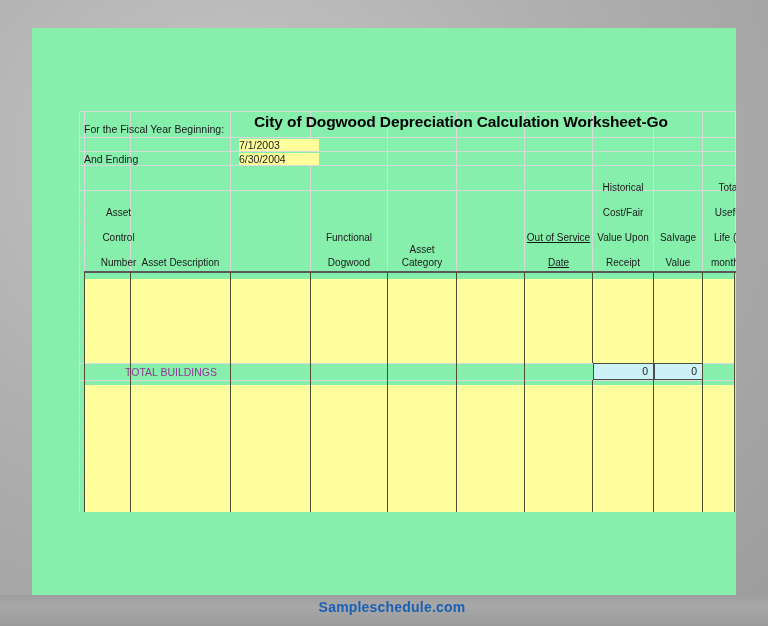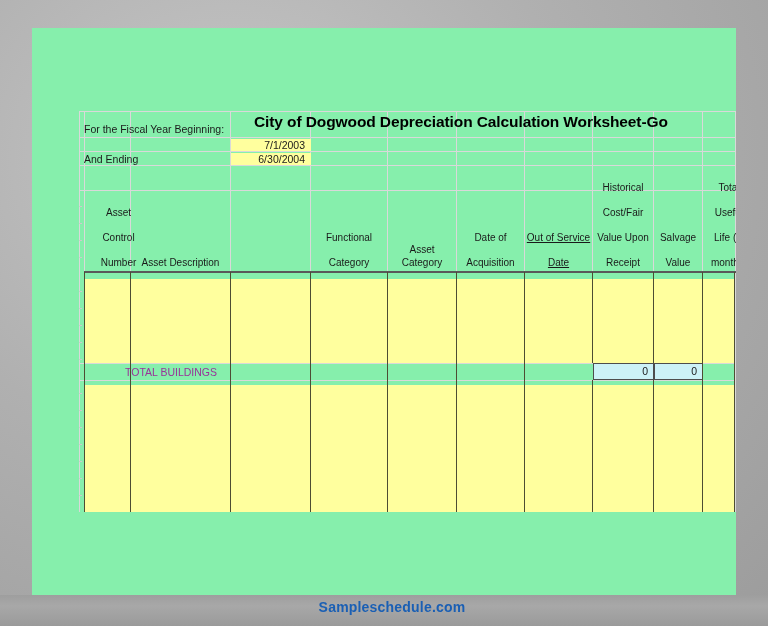--- a/index.html
+++ b/index.html
@@ -82,23 +82,22 @@
   
   .fy-label {
     position: absolute;
     left: 5px;
     font-size: 10.5px;
     color: #1a1a1a;
     white-space: nowrap;
   }
   .fy-value {
     position: absolute;
-    left: 152px;
+    left: 160px;
     width: 80px;
-    text-align: right;
     padding-right: 6px;
     font-size: 10.5px;
     color: #1a1a1a;
     background: #ffff9e;
     white-space: nowrap;
     box-sizing: border-box;
   }
 
   
   .hdr-cell {
@@ -235,34 +234,28 @@
       </span>
     </div>
 
     <div class="hdr-cell" style="left:52px;  top:95px; width:99px;  height:64px;">
       <span>Asset Description</span>
     </div>
 
     <div class="hdr-cell" style="left:232px; top:95px; width:76px;  height:64px;">
       <span>
         <span>Functional</span><br>
-        <span>Category</span>
+        <span>Dogwood</span>
       </span>
     </div>
 
     <div class="hdr-cell" style="left:309px; top:95px; width:68px;  height:64px;">
       <span>Asset Category</span>
     </div>
 
-    <div class="hdr-cell" style="left:378px; top:95px; width:67px;  height:64px;">
-      <span>
-        <span>Date of</span><br>
-        <span>Acquisition</span>
-      </span>
-    </div>
 
     <div class="hdr-cell" style="left:446px; top:95px; width:67px;  height:64px;text-decoration:underline;">
       <span>
         <span>Out of Service</span><br>
         <span>Date</span>
       </span>
     </div>
 
     <div class="hdr-cell" style="left:514px; top:95px; width:60px;  height:64px;">
       <span>

